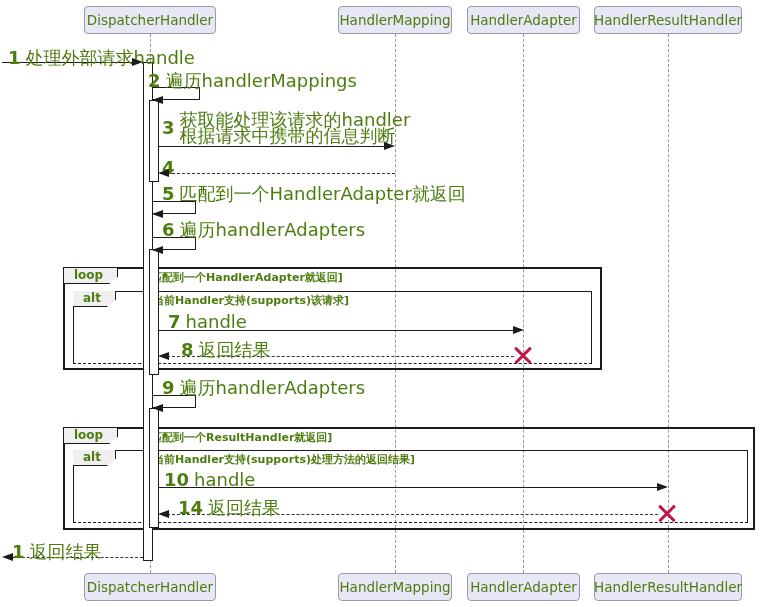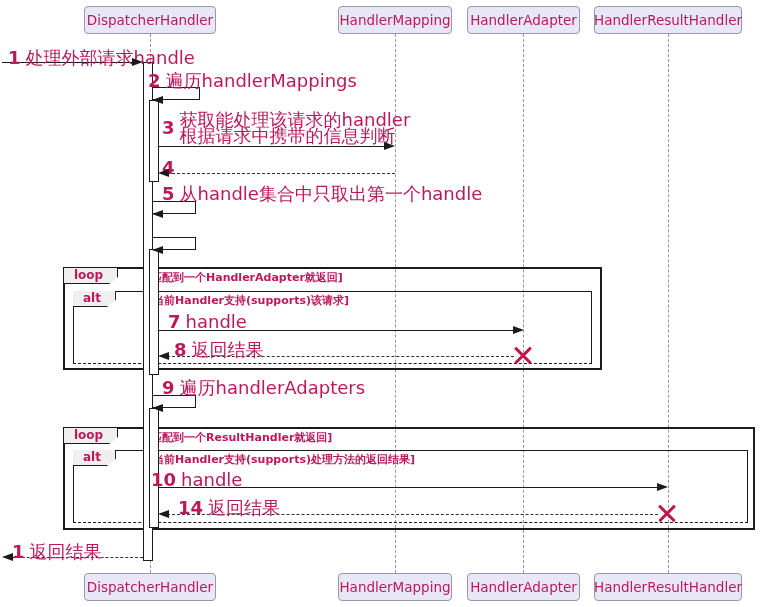--- a/index.html
+++ b/index.html
@@ -1,18 +1,18 @@
 <!DOCTYPE html>
 <html><head>
 <meta charset="utf-8">
 <style>
   html,body{margin:0;padding:0;background:#ffffff;}
   #canvas{
     position:relative;width:757px;height:607px;background:#ffffff;overflow:hidden;
-    font-family:"DejaVu Sans","Liberation Sans",sans-serif;color:#be185d;
+    font-family:"DejaVu Sans","Liberation Sans",sans-serif;color:#4d7c0f;
   }
   
   .pbox{
     position:absolute;height:28px;box-sizing:border-box;
     background:#E7E7F6;border:1.3px solid #9898AE;border-radius:4px;
     display:flex;align-items:center;justify-content:center;
     font-size:13.5px;letter-spacing:0;z-index:4;
   }
   
   .lifeline{position:absolute;top:34px;height:539px;width:0;border-left:1px dashed #999999;z-index:1;}
@@ -125,44 +125,45 @@
         <span style="display:block;line-height:15.5px">根据请求中携带的信息判断</span>
       </span>
   </div>
   <div class="line-solid" style="left:158px;top:146px;width:229px"></div>
   <div class="head-r" style="left:384px;top:142px"></div>
 
   <div class="mlabel" style="left:162px;top:157px"><span class="num">4</span><span></span></div>
   <div class="line-dashed" style="left:167px;top:173px;width:228px"></div>
   <div class="head-l" style="left:158px;top:169px"></div>
 
-  <div class="mlabel" style="left:162px;top:182px"><span class="num">5</span><span>从handle集合中只取出第一个handle</span></div>
+  <div class="mlabel" style="left:162px;top:182px"><span class="num">5</span><span>匹配到一个HandlerAdapter就返回</span></div>
   <div class="selfloop" style="left:152px;top:201px;width:44px;height:13px"></div>
   <div class="head-l" style="left:152px;top:210px"></div>
 
+  <div class="mlabel" style="left:162px;top:218px"><span class="num">6</span><span>遍历handlerAdapters</span></div>
   <div class="selfloop" style="left:152px;top:237px;width:44px;height:13px"></div>
   <div class="head-l" style="left:152px;top:246px"></div>
 
   <div class="mlabel" style="left:168px;top:311px"><span class="num">7</span><span>handle</span></div>
   <div class="line-solid" style="left:158px;top:330px;width:355px"></div>
   <div class="head-r" style="left:513px;top:326px"></div>
 
-  <div class="mlabel" style="left:174px;top:338px"><span class="num">8</span><span>返回结果</span></div>
+  <div class="mlabel" style="left:181px;top:338px"><span class="num">8</span><span>返回结果</span></div>
   <div class="line-dashed" style="left:167px;top:356px;width:347px"></div>
   <div class="head-l" style="left:158px;top:352px"></div>
   <div class="xmark" style="left:513px;top:345px">
       <div class="xa"></div>
       <div class="xb"></div>
     </div>
 
   <div class="mlabel" style="left:162px;top:376px"><span class="num">9</span><span>遍历handlerAdapters</span></div>
   <div class="selfloop" style="left:152px;top:395px;width:44px;height:13px"></div>
   <div class="head-l" style="left:152px;top:404px"></div>
 
-  <div class="mlabel" style="left:151px;top:469px"><span class="num">10</span><span>handle</span></div>
+  <div class="mlabel" style="left:164px;top:469px"><span class="num">10</span><span>handle</span></div>
   <div class="line-solid" style="left:158px;top:487px;width:499px"></div>
   <div class="head-r" style="left:657px;top:483px"></div>
 
   <div class="mlabel" style="left:178px;top:496px"><span class="num">14</span><span>返回结果</span></div>
   <div class="line-dashed" style="left:167px;top:514px;width:491px"></div>
   <div class="head-l" style="left:158px;top:510px"></div>
   <div class="xmark" style="left:657px;top:503px">
       <div class="xa"></div>
       <div class="xb"></div>
     </div>

